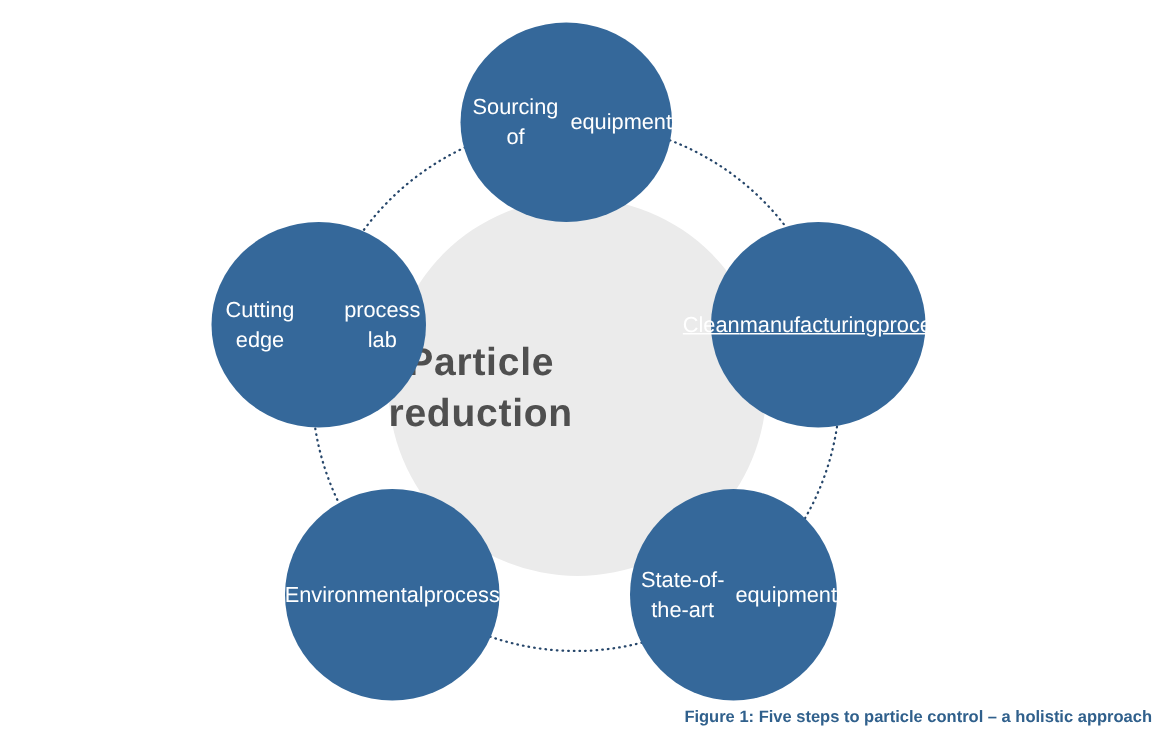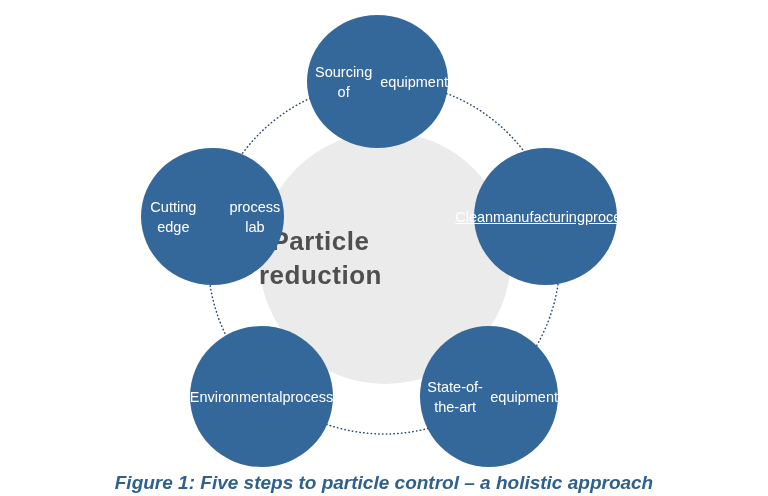--- a/index.html
+++ b/index.html
@@ -58,24 +58,23 @@
   .node span { display: block; }
   .node-top          { left: 307px; top: 15px;  width: 141px; height: 133px; }
   .node-left         { left: 141px; top: 148px; width: 143px; height: 137px; gap: 20px; }
   .node-right        { left: 474px; top: 148px; width: 143px; height: 137px; text-decoration: underline; }
   .node-bottom-left  { left: 190px; top: 326px; width: 143px; height: 141px; }
   .node-bottom-right { left: 420px; top: 326px; width: 138px; height: 141px; }
   .caption {
     position: absolute;
     left: 0; right: 0;
     top: 472px;
-    text-align: center;
-    font-style: italic;
+    text-align: right;
     font-weight: bold;
-    font-size: 19px;
+    font-size: 11px;
     color: var(--caption-text, #30608C);
   }
 </style>
 </head>
 <body>
 
 <div class="canvas" style="--bg: #FFFFFF; --node-fill: #35689A; --node-text: #FFFFFF; --center-fill: #EBEBEB; --center-text: #4F4F4F; --connector-dots: #26466A; --caption-text: #30608C;">
 
   <svg class="ring" viewBox="0 0 768 496" xmlns="http://www.w3.org/2000/svg">
     <circle cx="384" cy="258" r="176"></circle>

